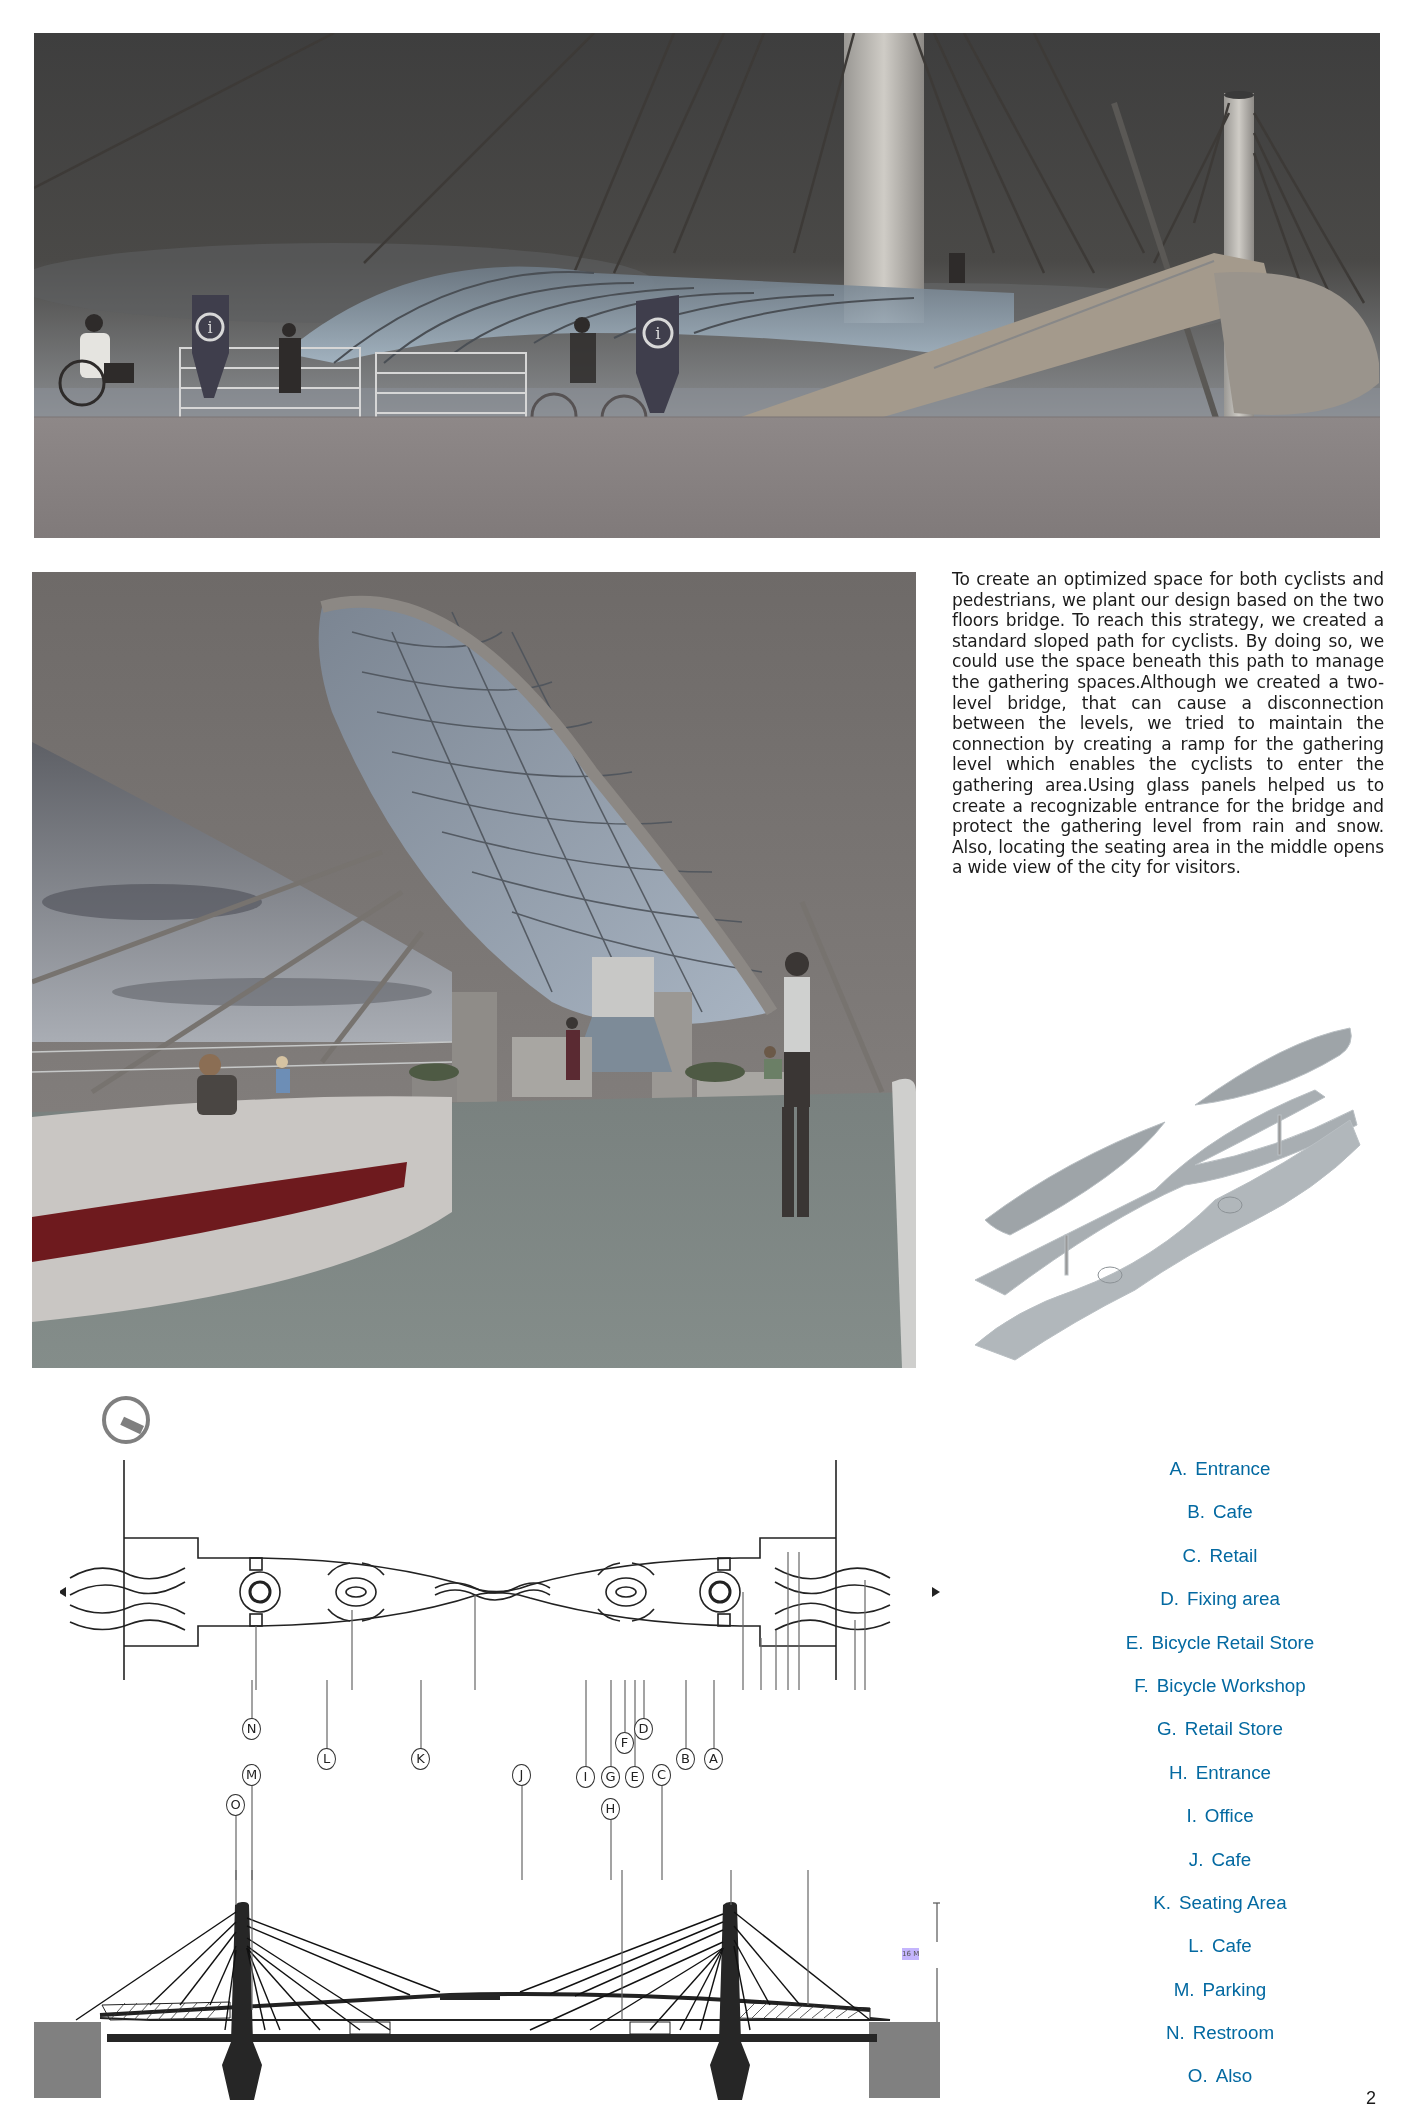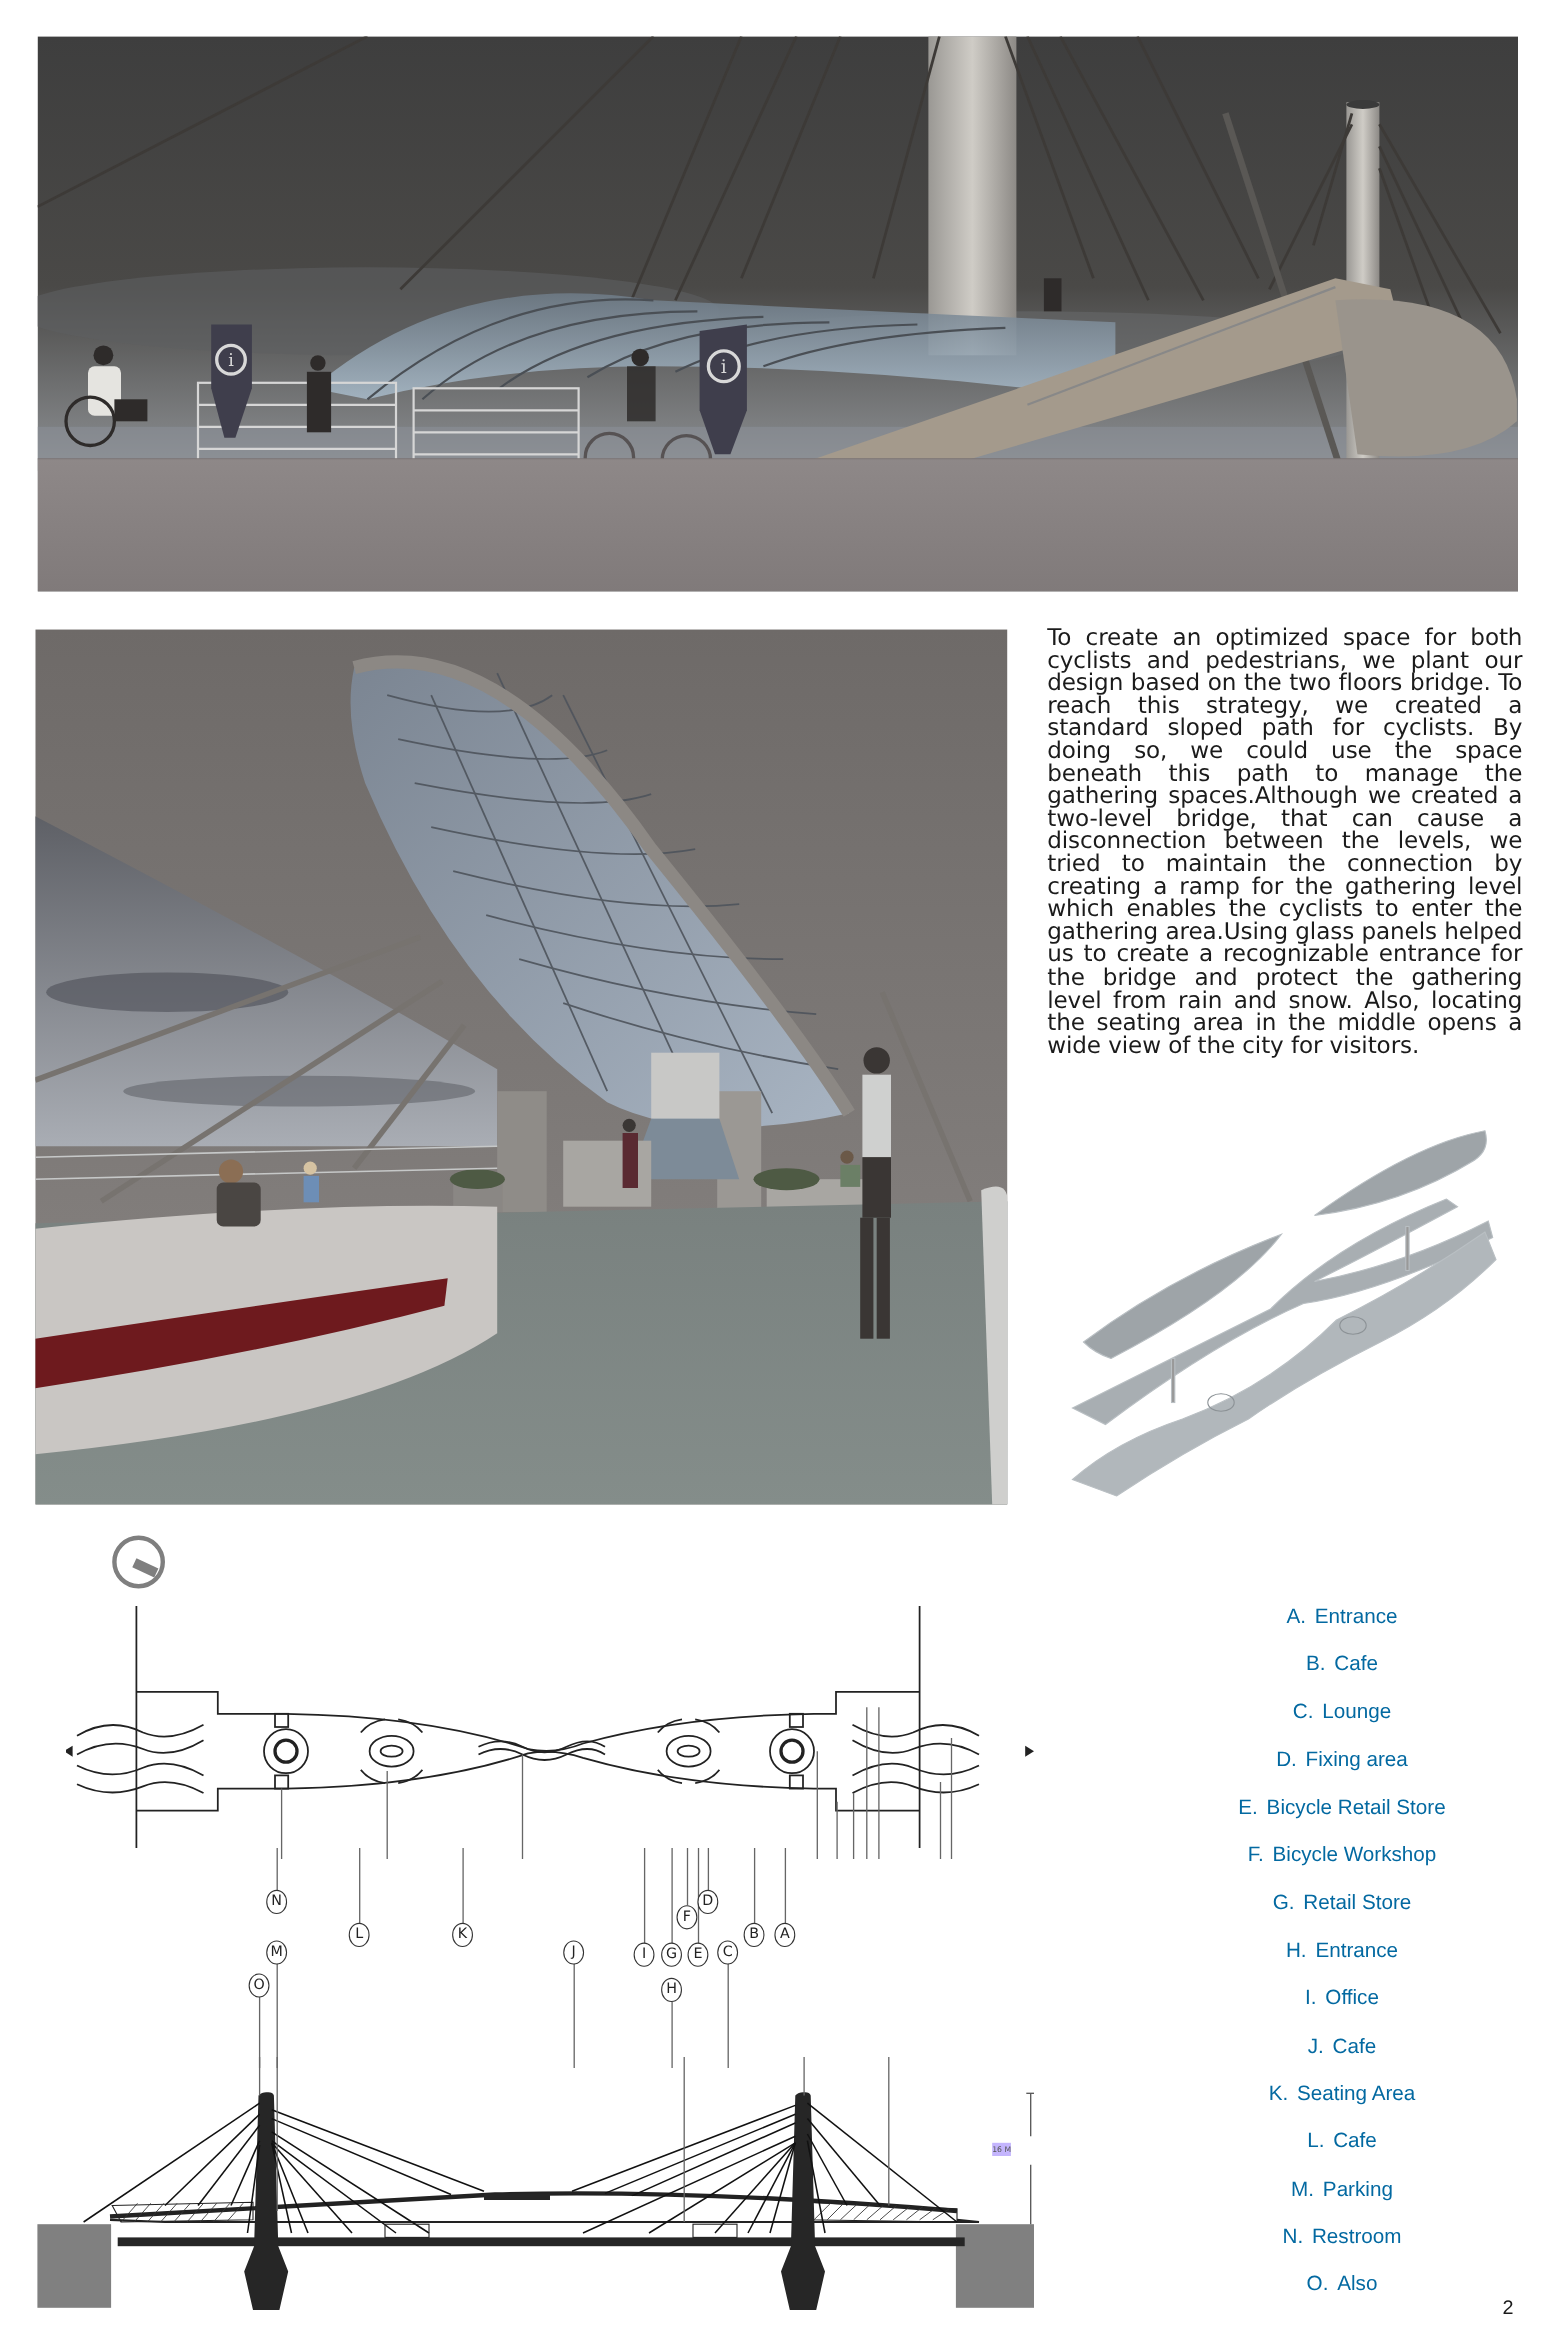--- a/index.html
+++ b/index.html
@@ -8,21 +8,21 @@
 
   .render { position: absolute; overflow: hidden; }
   .render svg { display: block; width: 100%; height: 100%; }
 
   #render-exterior { left: 34px; top: 33px; width: 1346px; height: 505px; }
   #render-interior { left: 32px; top: 572px; width: 884px; height: 796px; }
   #exploded-axo { left: 955px; top: 1000px; width: 420px; height: 370px; }
 
   #description {
     position: absolute; left: 952px; top: 569px; width: 432px;
-    font-size: 21px; line-height: 20.6px; text-align: justify;
+    font-size: 17px; line-height: 20.6px; text-align: justify;
     hyphens: auto; color: #1b1b1b; letter-spacing: -0.1px;
   }
 
   #north-arrow { position: absolute; left: 100px; top: 1394px; width: 52px; height: 52px; }
   #floor-plan { position: absolute; left: 60px; top: 1460px; width: 890px; height: 230px; }
   #callouts { position: absolute; left: 220px; top: 1680px; width: 660px; height: 200px; }
   #section { position: absolute; left: 30px; top: 1870px; width: 910px; height: 230px; }
 
   .callout {
     position: absolute; width: 19px; height: 22px; border: 1.3px solid #333;
@@ -464,21 +464,21 @@
       <line x1="907" y1="98" x2="907" y2="152"></line>
       <line x1="903" y1="33" x2="911" y2="33"></line>
     </g>
   </svg>
 </div>
 <div id="dimension-label">16 M</div>
 
 <div id="legend">
   <div class="legend-item"><span class="letter">A.</span><span>Entrance</span></div>
   <div class="legend-item"><span class="letter">B.</span><span>Cafe</span></div>
-  <div class="legend-item"><span class="letter">C.</span><span>Lounge</span></div>
+  <div class="legend-item"><span class="letter">C.</span><span>Retail</span></div>
   <div class="legend-item"><span class="letter">D.</span><span>Fixing area</span></div>
   <div class="legend-item"><span class="letter">E.</span><span>Bicycle Retail Store</span></div>
   <div class="legend-item"><span class="letter">F.</span><span>Bicycle Workshop</span></div>
   <div class="legend-item"><span class="letter">G.</span><span>Retail Store</span></div>
   <div class="legend-item"><span class="letter">H.</span><span>Entrance</span></div>
   <div class="legend-item"><span class="letter">I.</span><span>Office</span></div>
   <div class="legend-item"><span class="letter">J.</span><span>Cafe</span></div>
   <div class="legend-item"><span class="letter">K.</span><span>Seating Area</span></div>
   <div class="legend-item"><span class="letter">L.</span><span>Cafe</span></div>
   <div class="legend-item"><span class="letter">M.</span><span>Parking</span></div>

